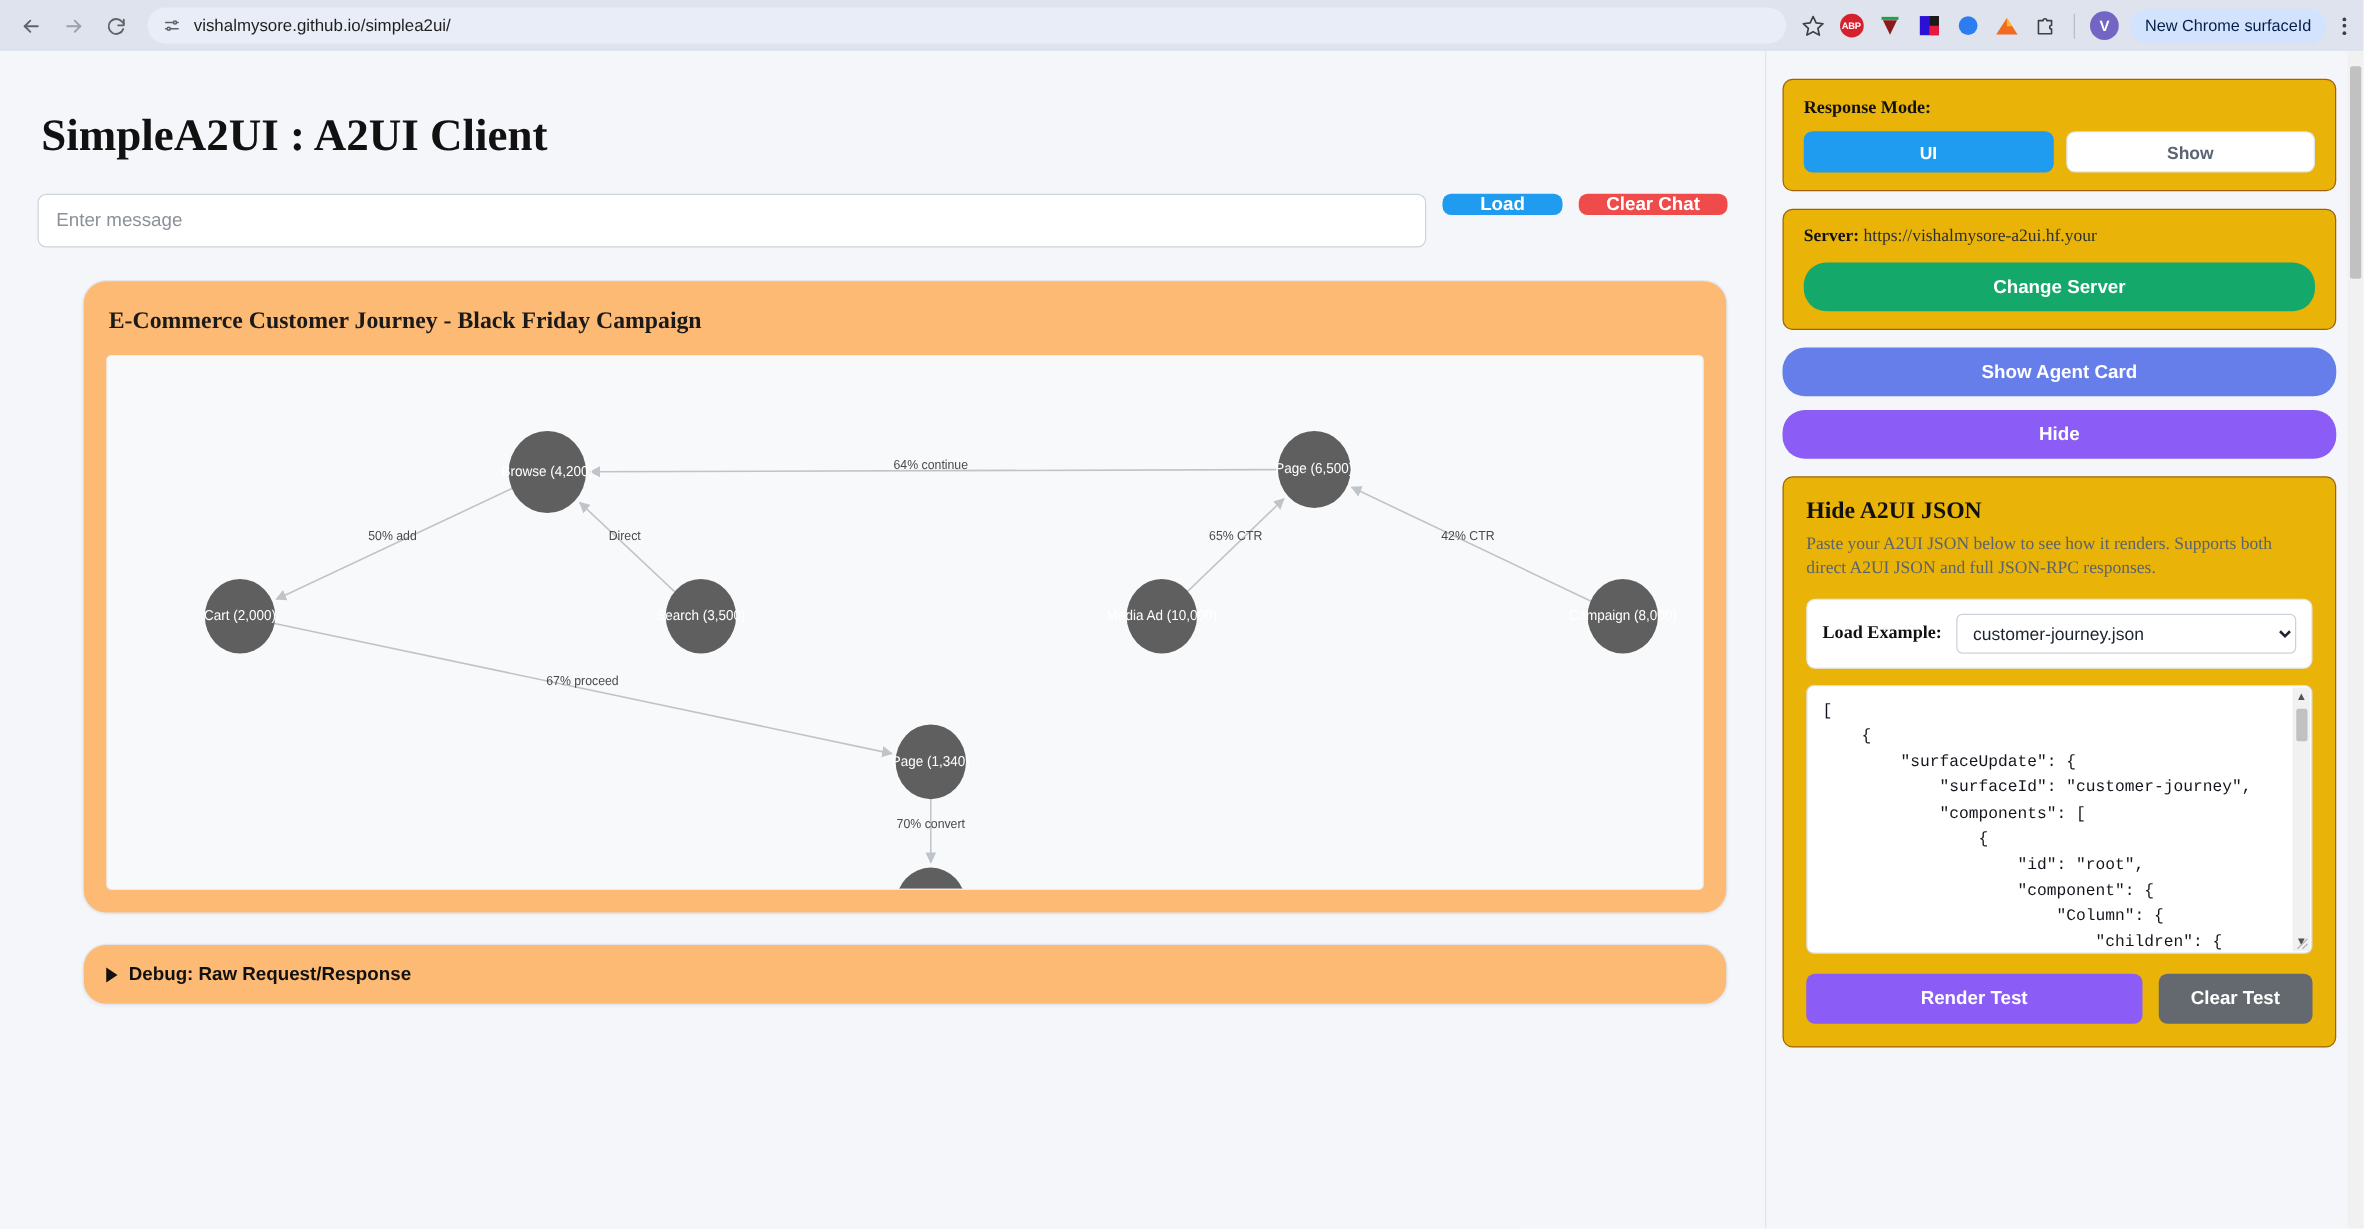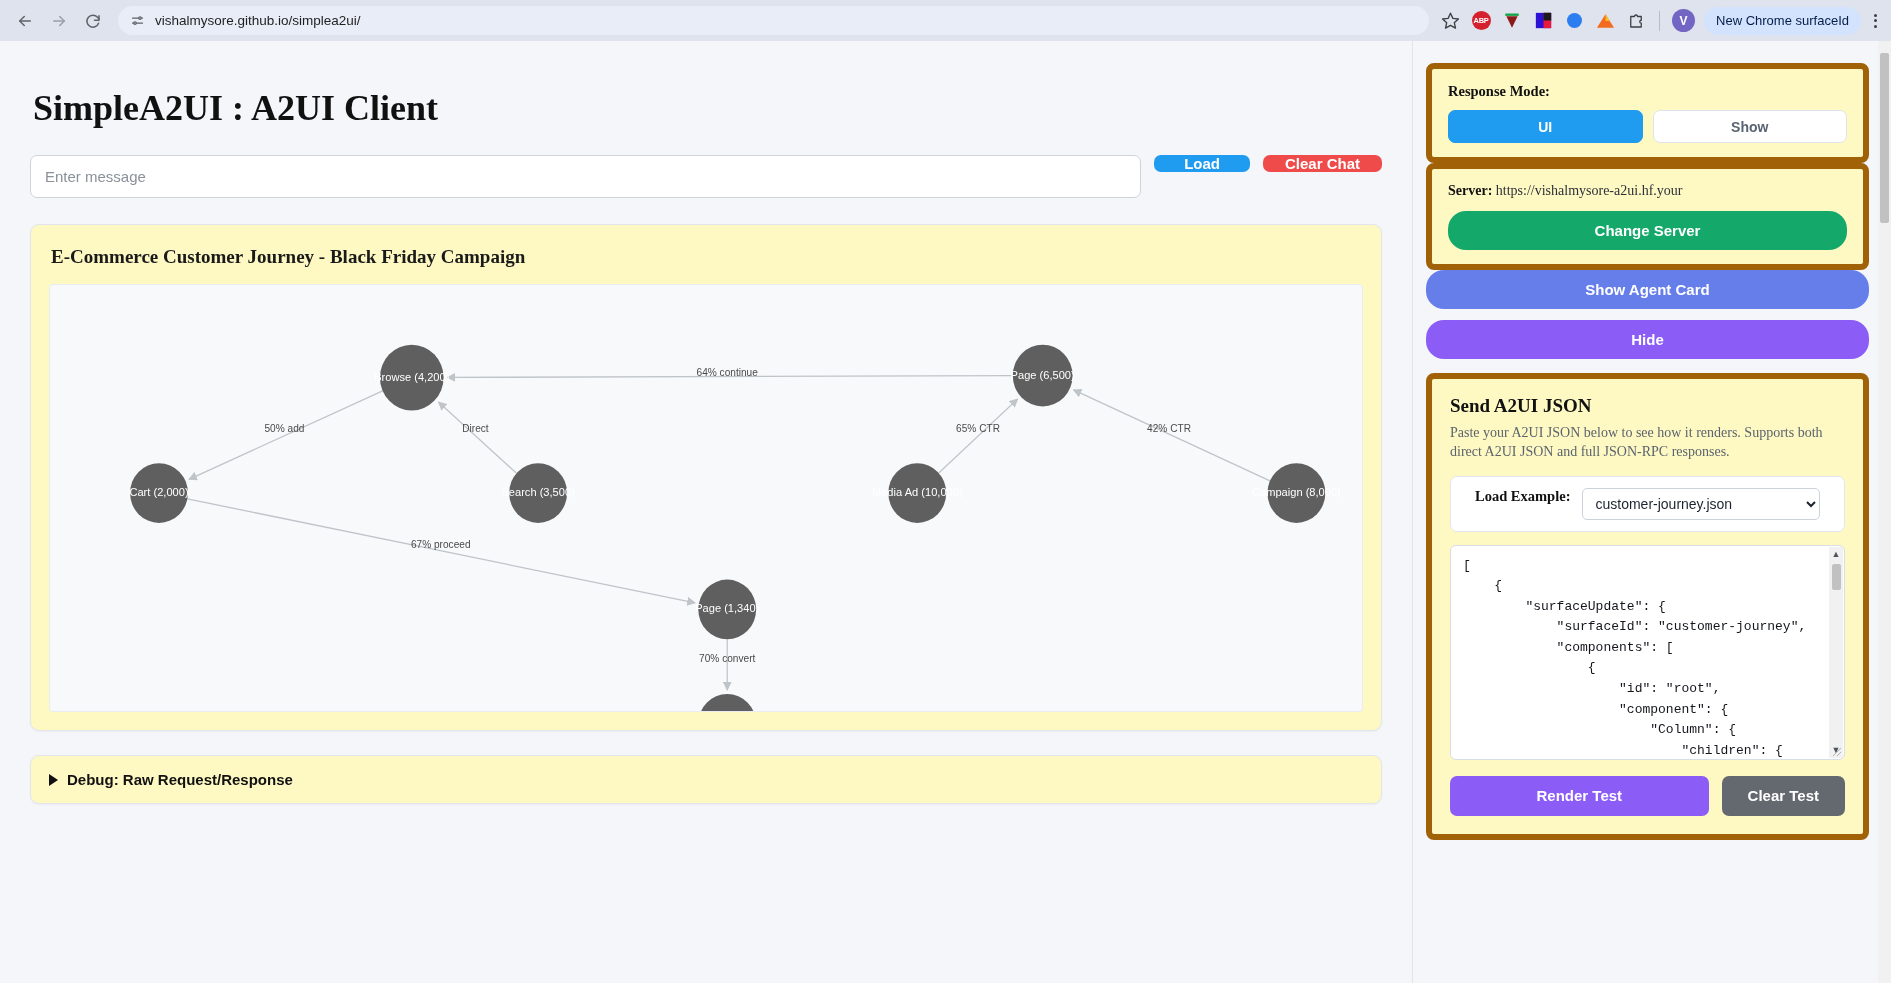--- a/index.html
+++ b/index.html
@@ -112,24 +112,25 @@
   .btn {
     border: none; border-radius: 7px;
     color: #fff; font-size: 15px; font-weight: bold;
     font-family: "Liberation Sans", sans-serif;
     cursor: pointer; white-space: nowrap;
   }
   .btn-send { background: #1f9bf0; padding: 0 30px; }
   .btn-clear { background: #ef4b4b; padding: 0 22px; }
 
   .card {
-    background: #fef9c3;
+    background: #fdba74;
     border: 1px solid #e2e6ec;
-    border-radius: 9px;
+    border-radius: 19px;
     box-shadow: 0 1px 2px rgba(16,24,40,0.04);
+    margin-left: 36px;
   }
   .viz-card { padding: 18px 18px 18px 18px; margin-bottom: 24px; }
   .viz-title {
     font-family: "Liberation Serif", serif;
     font-size: 19px; font-weight: bold; color: #1a1a1a;
     margin: 3px 0 16px 2px;
   }
   .graph-area {
     position: relative;
     height: 428px;
@@ -165,24 +166,25 @@
   .debug-label { font-size: 15px; font-weight: bold; color: #111; }
 
   
   .sidebar {
     width: 479px;
     padding: 22px 22px 0 14px;
     overflow: hidden;
     position: relative;
   }
   .panel {
-    background: #fef9c3;
-    border: 6px solid #a16207;
+    background: #eab308;
+    border: 1px solid #a16207;
     border-radius: 8px;
     padding: 14px 16px;
+    margin-bottom: 14px;
   }
   .panel-label {
     font-family: "Liberation Serif", serif;
     font-size: 14.5px; font-weight: bold; color: #111;
     margin-bottom: 10px;
   }
   .seg-row { display: flex; gap: 10px; }
   .seg {
     flex: 1 1 0; height: 33px;
     border-radius: 7px; font-size: 14px; font-weight: bold;
@@ -214,22 +216,22 @@
   .test-h {
     font-family: "Liberation Serif", serif;
     font-size: 19px; font-weight: bold; color: #111; margin-bottom: 7px;
   }
   .test-desc {
     font-family: "Liberation Serif", serif;
     font-size: 14px; color: #5b636e; line-height: 1.35; margin-bottom: 14px;
   }
   .example-box {
     border: 1px solid #e2e7ed; border-radius: 7px;
-    background: #fff; padding: 11px 24px;
-    display: flex; gap: 12px;
+    background: #fff; padding: 11px 12px;
+    display: flex; align-items: center; gap: 12px;
     margin-bottom: 13px;
   }
   .example-label {
     font-family: "Liberation Serif", serif;
     font-size: 14.5px; font-weight: bold; color: #111; white-space: nowrap;
   }
   .example-select {
     flex: 1 1 auto; height: 32px;
     border: 1px solid #ccd2da; border-radius: 5px;
     background: #fff; padding: 0 8px;
@@ -471,21 +473,21 @@
       </div>
       <button class="wide-btn btn-green">Change Server</button>
     </div>
 
     <div class="sb-btn-wrap">
       <button class="wide-btn btn-indigo">Show Agent Card</button>
       <button class="wide-btn btn-purple">Hide</button>
     </div>
 
     <div class="panel test-panel">
-      <div class="test-h">Send A2UI JSON</div>
+      <div class="test-h">Hide A2UI JSON</div>
       <div class="test-desc">Paste your A2UI JSON below to see how it renders. Supports both direct A2UI JSON and full JSON-RPC responses.</div>
 
       <div class="example-box">
         <span class="example-label">Load Example:</span>
         <select class="example-select">
           <option>customer-journey.json</option>
         </select>
       </div>
 
       <div class="json-box">

